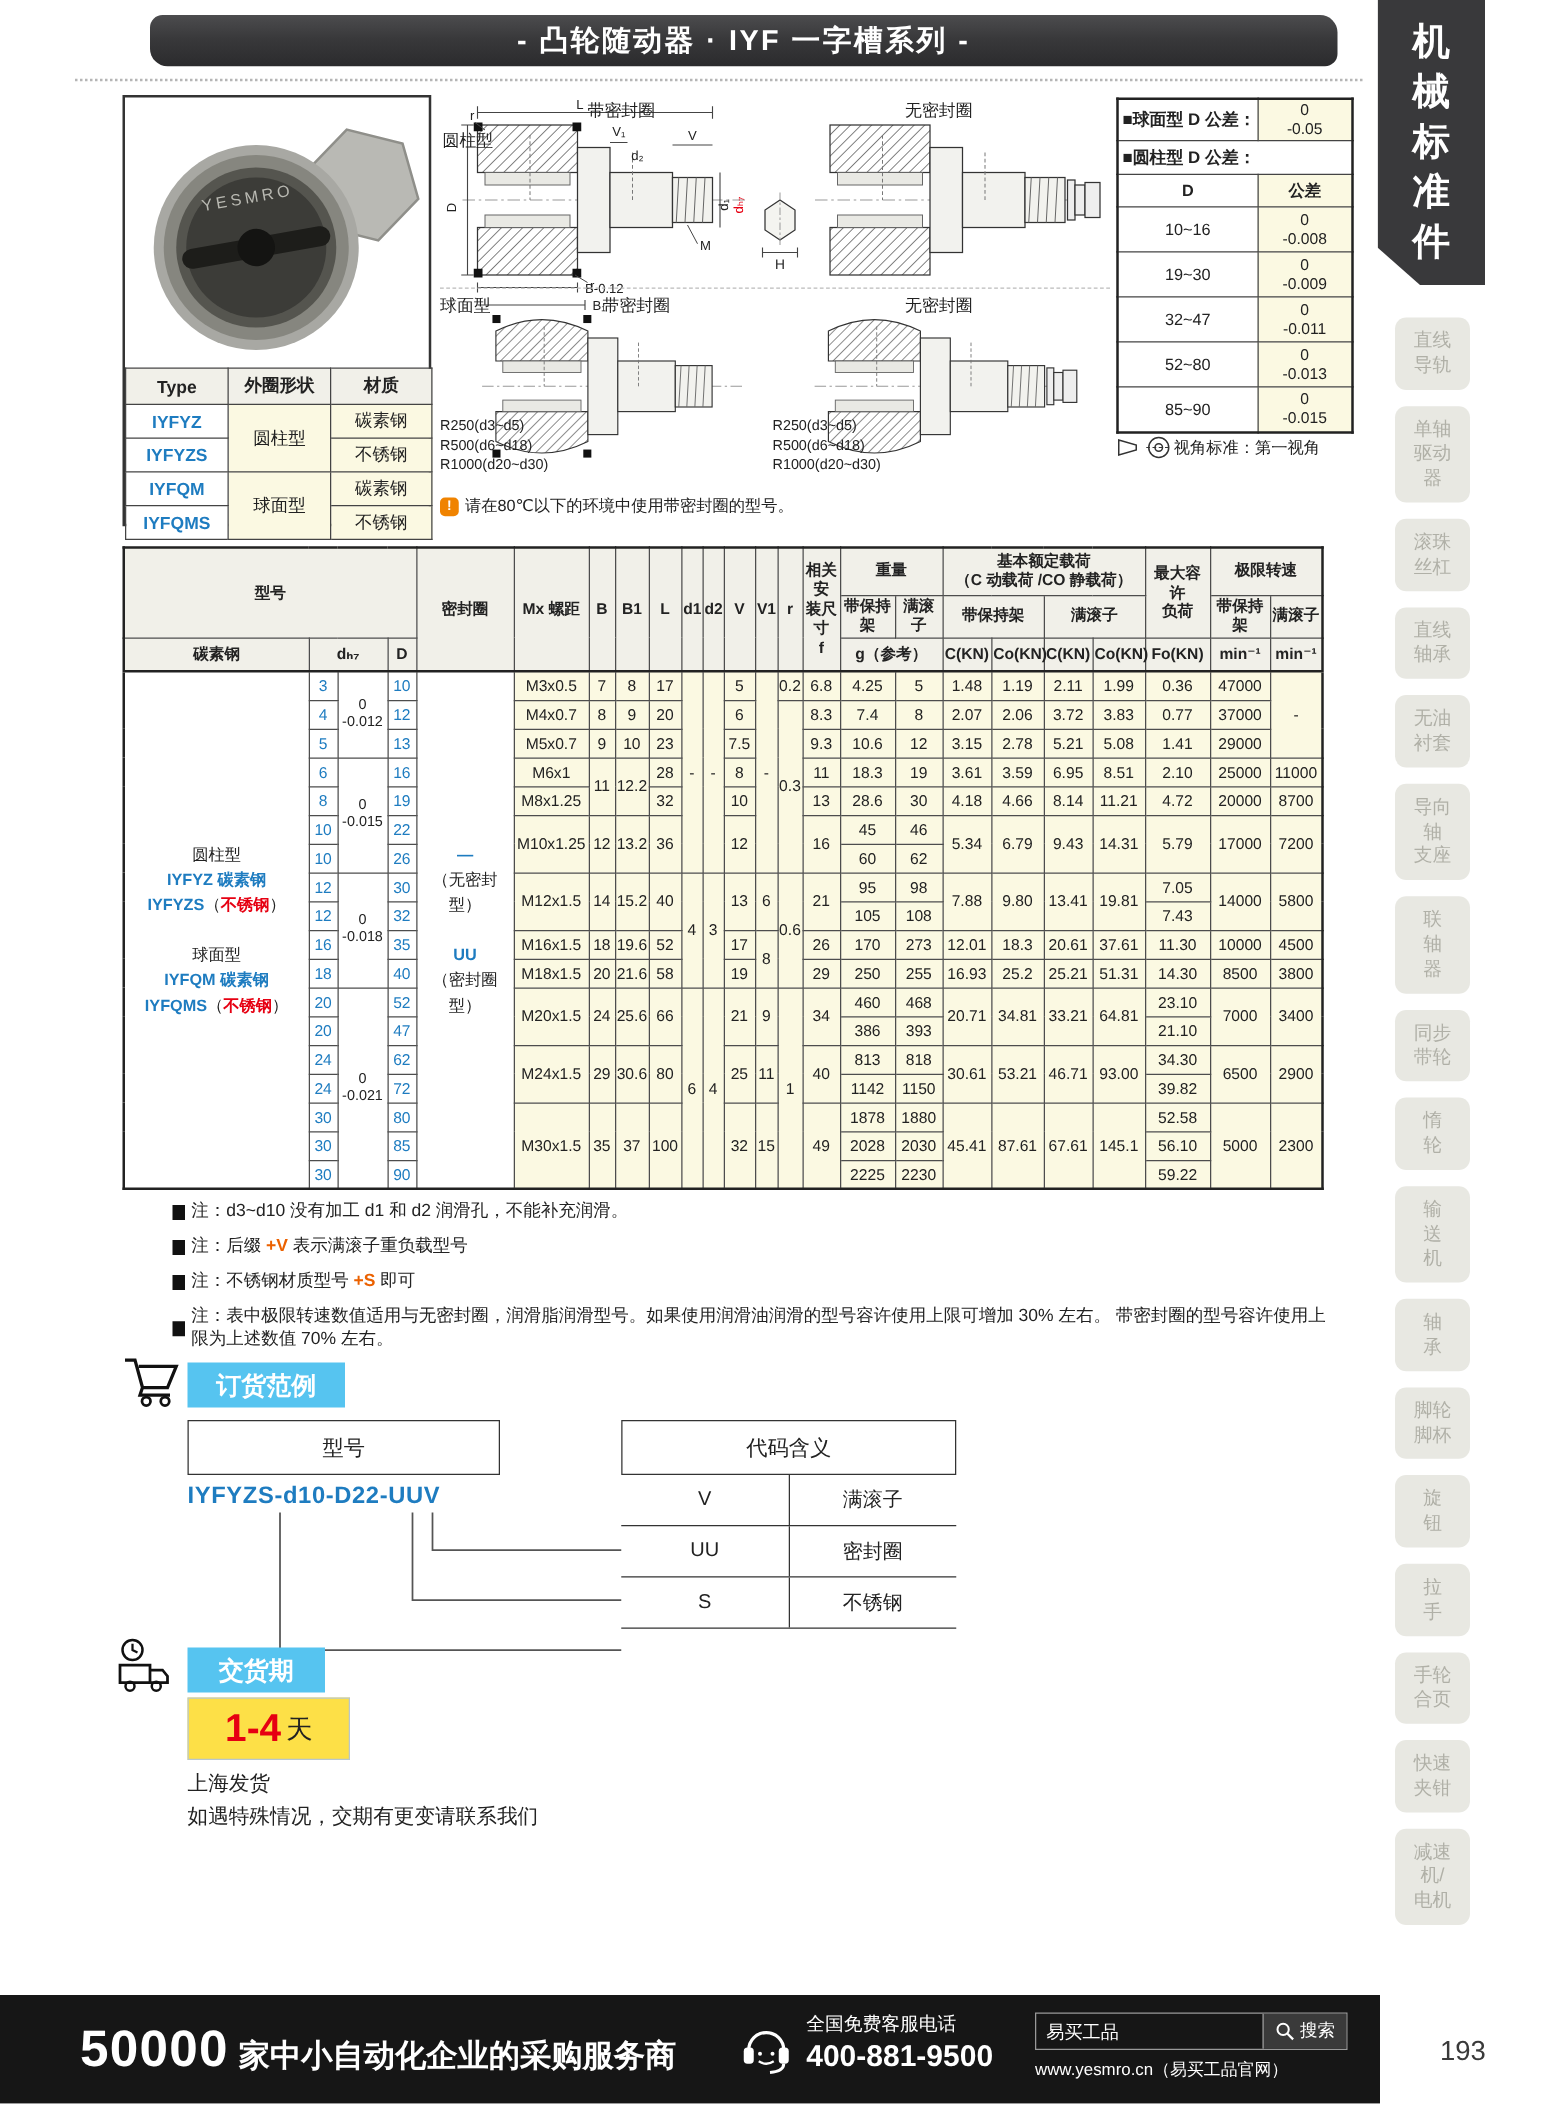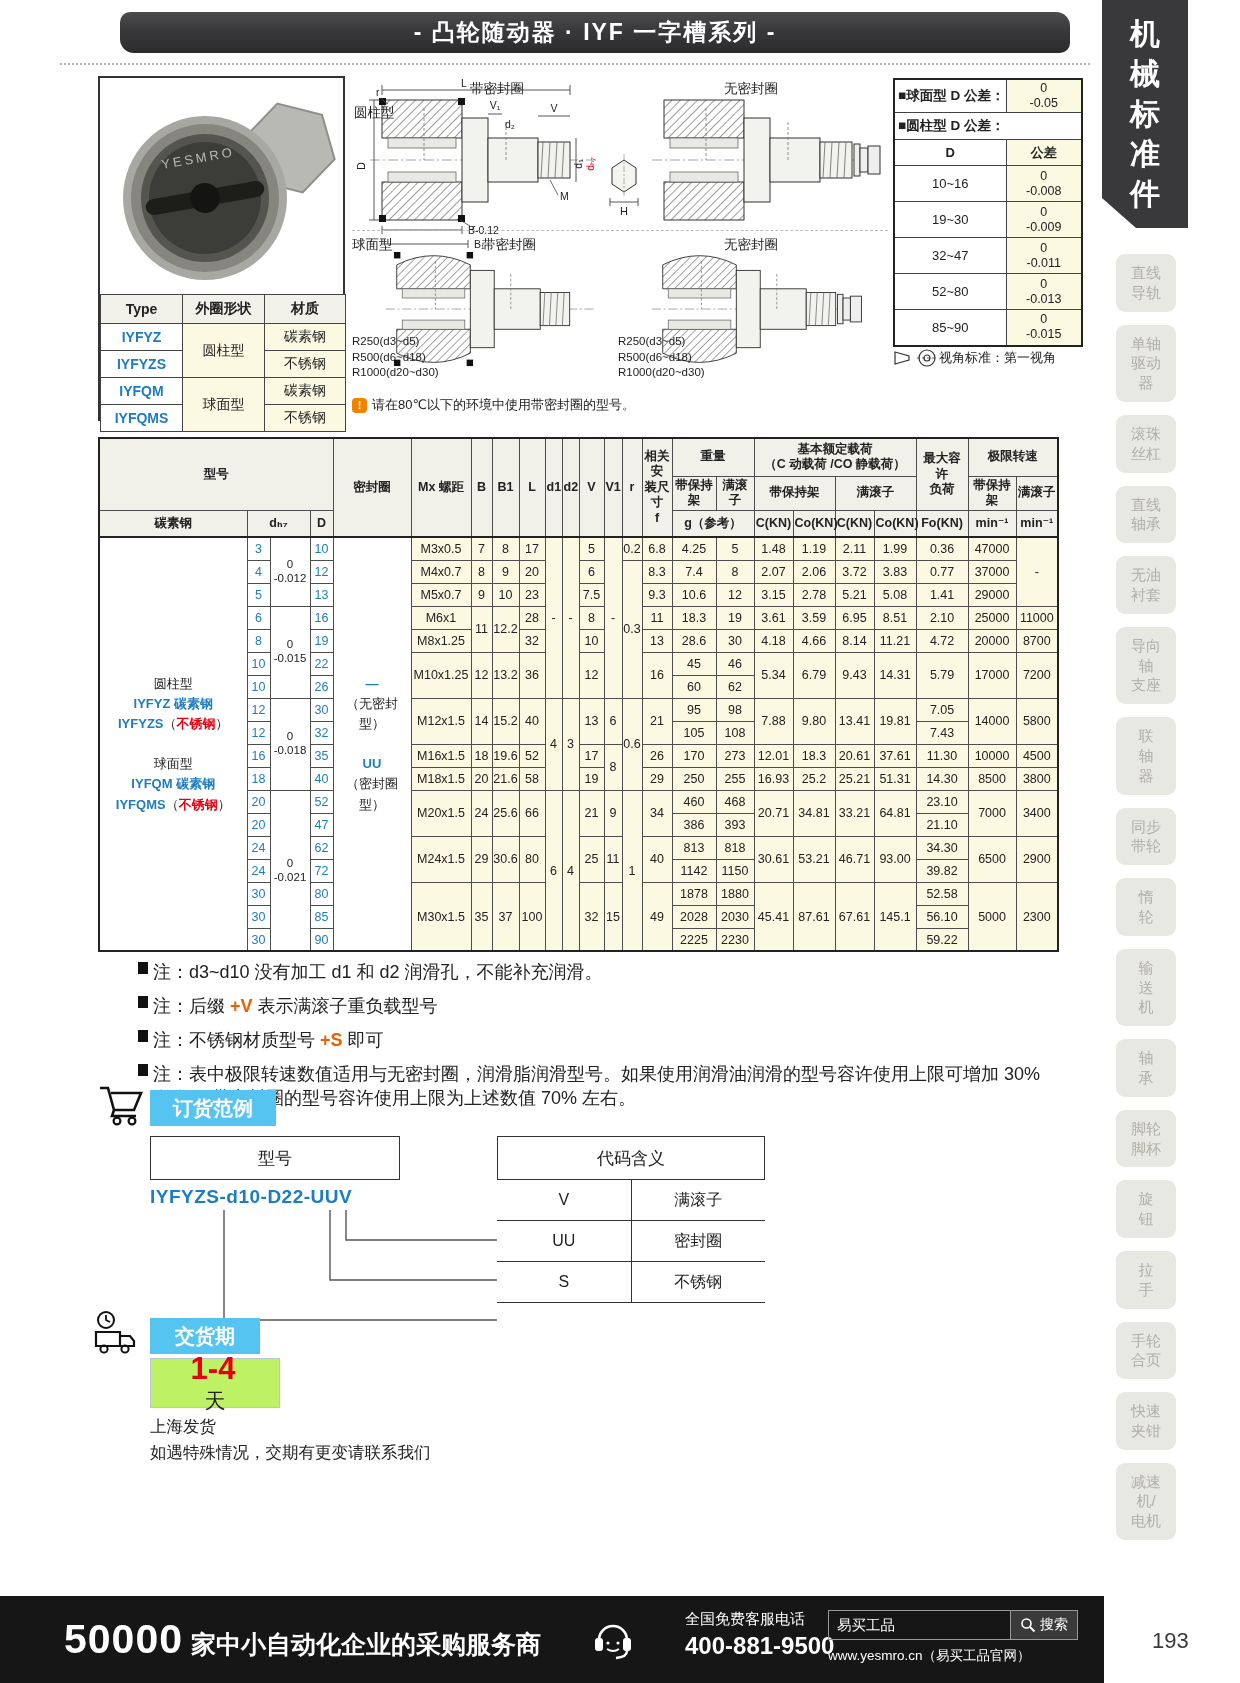--- a/index.html
+++ b/index.html
@@ -48,46 +48,46 @@
   #main-table thead{border-bottom:2px solid #222;}
   #main-table td{background:#fbf9e2;border:1px solid #4d4d4d;text-align:center;font-size:12.5px;padding:0;}
   #main-table tbody tr{height:23px;}
   #main-table td.b{background:#fff;color:#1e7cc0;}
   #main-table td.t{background:#fff;white-space:pre-line;font-size:11.5px;line-height:1.2;}
   #main-table td.m{background:#fff;}
   .blk div{line-height:1.55;font-size:13px;}
   .p-k{color:#222;} .p-b{color:#1e7cc0;font-weight:600;} .p-r{color:#e60012;font-weight:600;}
   
   .notes{position:absolute;left:98px;top:960px;width:965px;}
-  .note{display:flex;align-items:flex-start;margin-bottom:10px;font-size:18px;color:#222;padding-left:40px;}
+  .note{display:flex;align-items:center;margin-bottom:10px;font-size:14px;color:#222;padding-left:40px;}
   .note .sq{width:10px;height:12px;background:#111;margin:2px 5px 0 0;flex:none;}
   .p-o{color:#eb6100;font-weight:bold;}
   
   .badge{position:absolute;background:#56c4f0;color:#fff;font-weight:bold;font-size:20px;
      display:flex;align-items:center;justify-content:center;}
   .hdrbox{position:absolute;border:1.5px solid #333;display:flex;align-items:center;justify-content:center;
      font-size:17px;background:#fff;box-sizing:border-box;}
   .modelcode{position:absolute;left:150px;top:1186px;font-size:19px;font-weight:bold;color:#1e7cc0;letter-spacing:0.5px;}
   .coderows{position:absolute;left:497px;top:1180px;width:268px;}
   .coderow{display:flex;height:40px;border-bottom:1.2px solid #333;}
   .coderow div{width:134px;display:flex;align-items:center;justify-content:center;font-size:16px;}
   .coderow div:first-child{border-right:1.2px solid #333;}
   .daysbox{position:absolute;left:150px;top:1358px;width:128px;height:48px;border:1px solid #b8c7ce;
-     display:flex;align-items:center;justify-content:center;background:#bef264;flex-direction:column;}
+     display:flex;align-items:center;justify-content:center;background:#fde047;}
   .daysbox .red{color:#e60012;font-size:31px;font-weight:bold;margin-right:4px;}
   .daysbox .blk2{font-size:21px;color:#222;}
   .dline{position:absolute;left:150px;font-size:16.5px;color:#222;}
   .connsvg{position:absolute;left:0;top:0;width:1240px;height:1683px;pointer-events:none;}
   
   .footer{position:absolute;left:0;top:1596px;width:1104px;height:87px;background:#161616;color:#fff;}
   .f-left{position:absolute;left:64px;top:20px;display:flex;align-items:baseline;}
   .f-count{font-size:41px;font-weight:bold;letter-spacing:1px;}
   .f-slogan{font-size:25px;font-weight:bold;margin-left:8px;}
   .f-phoneicon{position:absolute;left:592px;top:20px;}
-  .f-phone{position:absolute;left:645px;top:14px;margin-left:40px;}
+  .f-phone{position:absolute;left:645px;top:14px;}
   .f-phone .lab{font-size:15px;}
   .f-phone .num{font-size:24px;font-weight:bold;margin-top:3px;}
   .f-search{position:absolute;left:828px;top:14px;}
   .sbox{display:flex;width:250px;height:30px;border:1px solid #999;box-sizing:border-box;}
   .sbox .stext{flex:1;display:flex;align-items:center;padding-left:8px;font-size:14.5px;}
   .sbox .sbtn{width:66px;border-left:1px solid #999;display:flex;align-items:center;justify-content:center;
      font-size:14px;background:#3a3a3a;}
   .surl{font-size:13.5px;margin-top:7px;}
   .pagenum{position:absolute;left:1152px;top:1628px;font-size:22px;color:#3a3a3a;}
   

